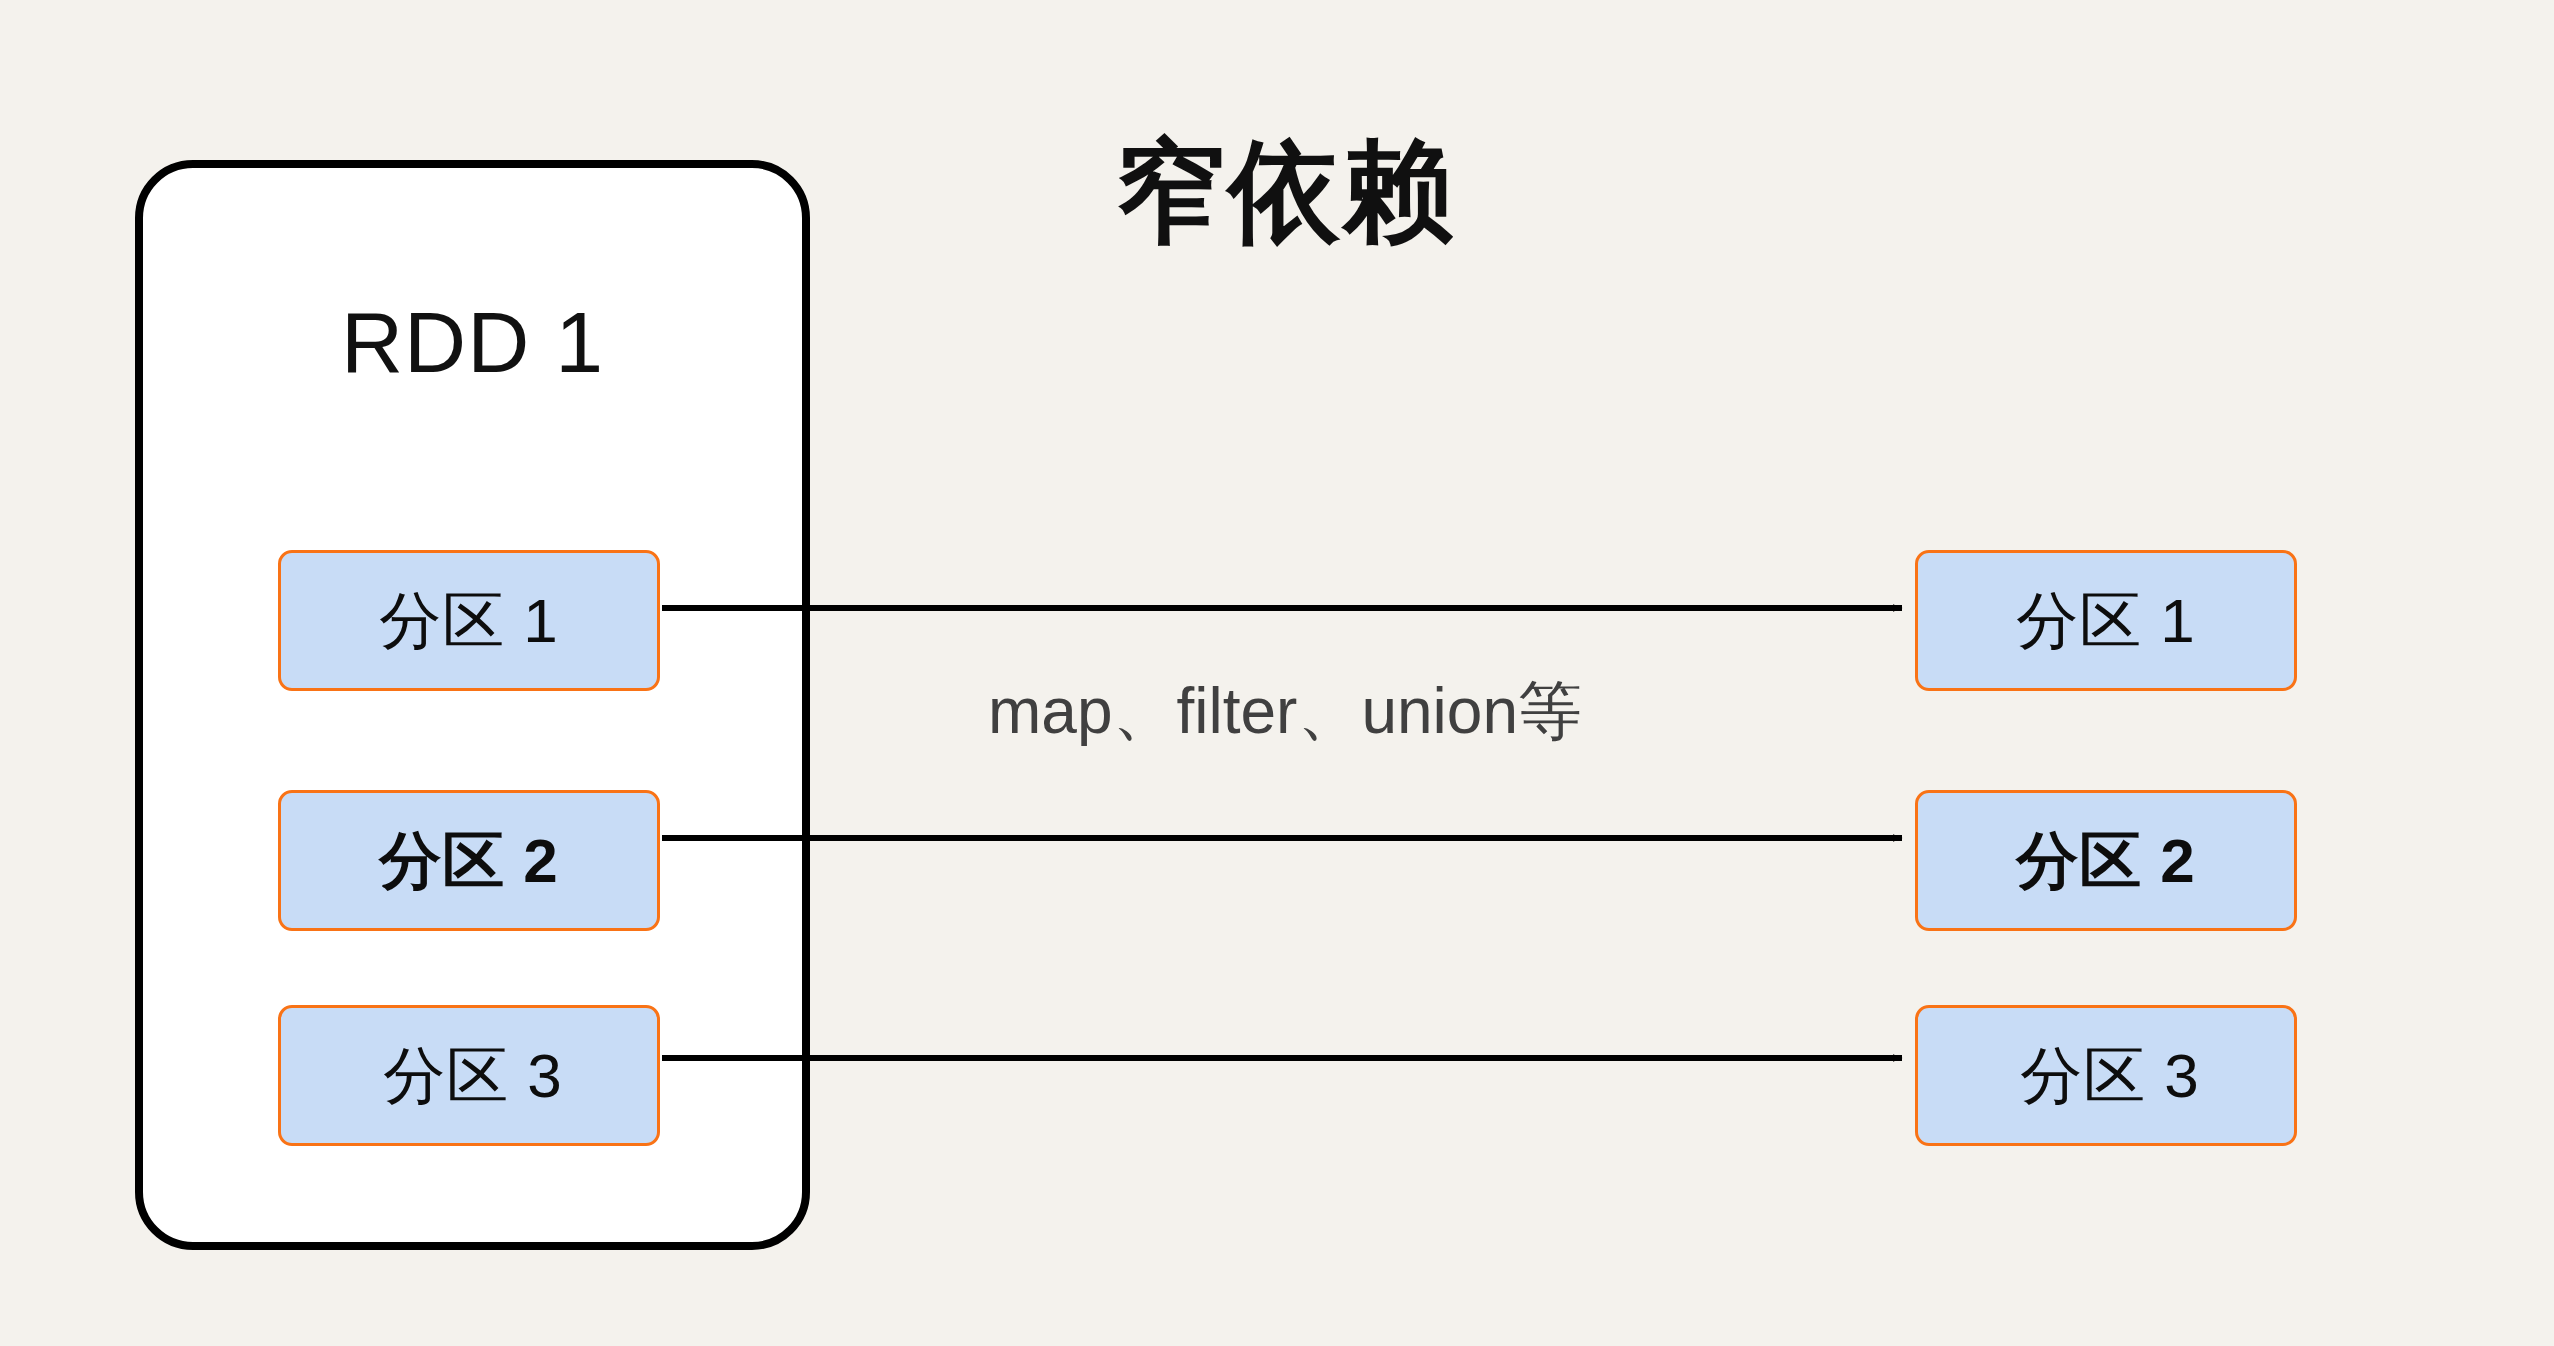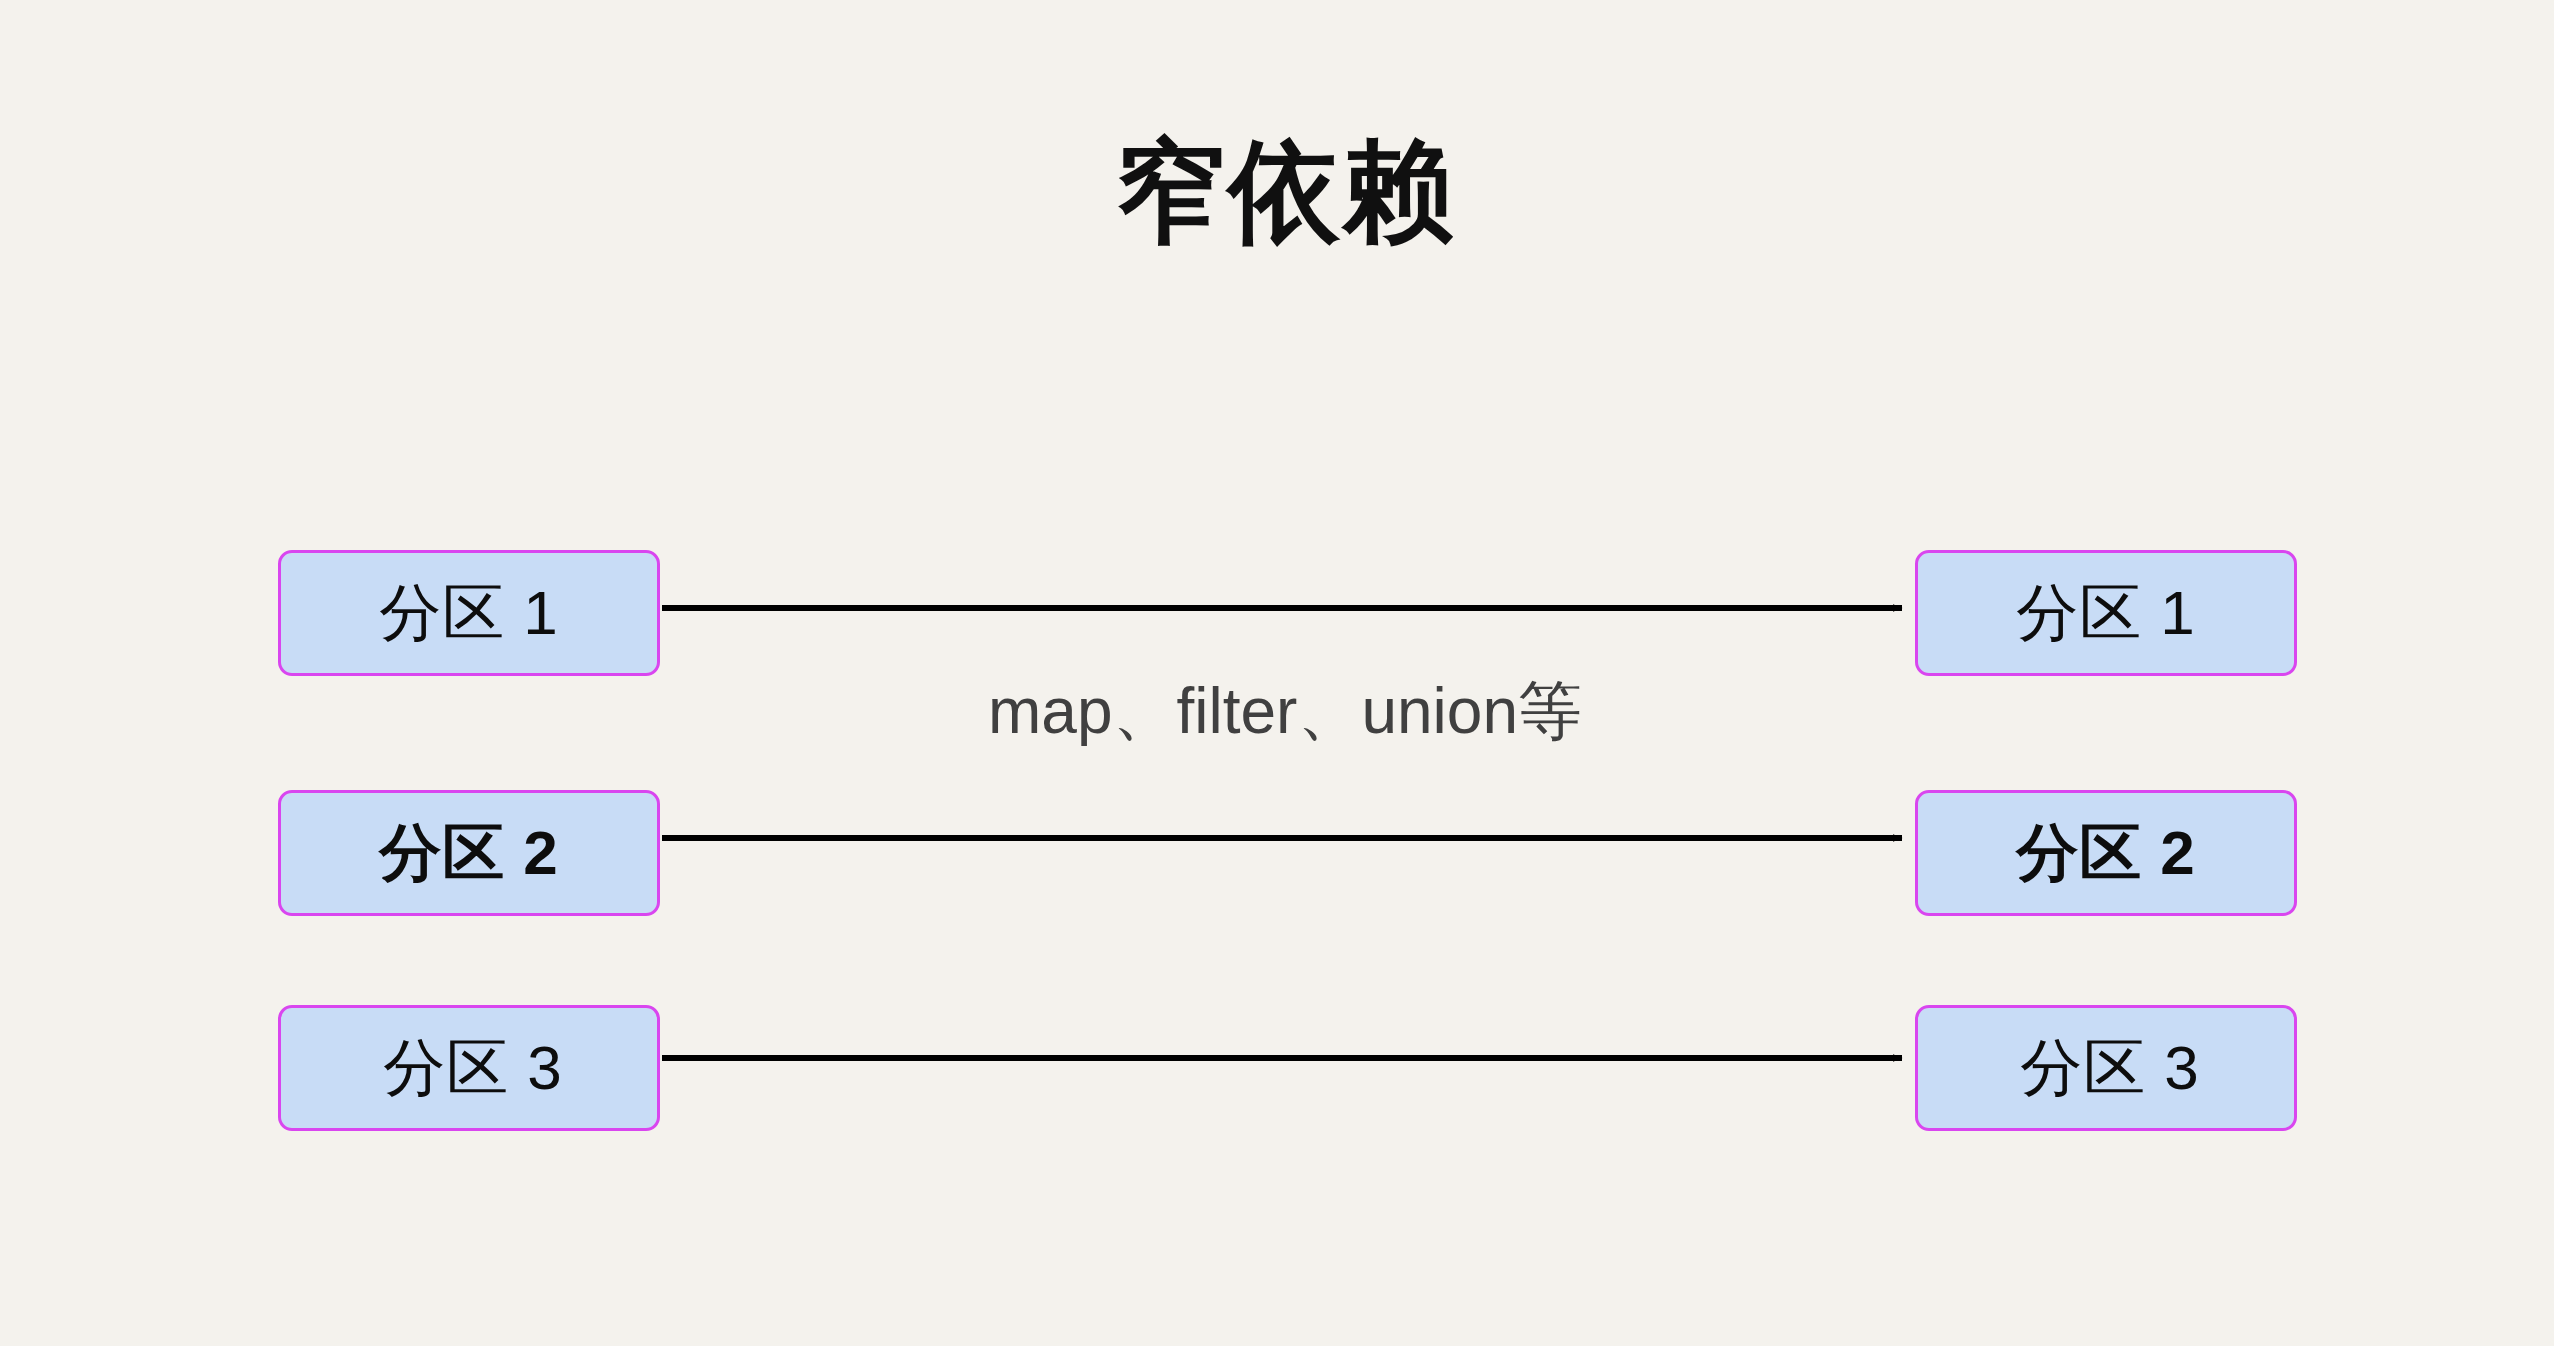--- a/index.html
+++ b/index.html
@@ -69,23 +69,23 @@
     font-weight: 400;
     color: #111111;
     letter-spacing: 1px;
     white-space: nowrap;
   }
 
   
   .partition {
     position: absolute;
     width: 238px;
-    height: 126px;
+    height: 141px;
     background: #c8dcf6;
-    border: 3px solid #d946ef;
+    border: 3px solid #f97316;
     border-radius: 14px;
     box-sizing: border-box;
     display: flex;
     align-items: center;
     justify-content: center;
     font-size: 62px;
     font-weight: 400;
     color: #0d0d0d;
     letter-spacing: 1px;
     white-space: nowrap;
@@ -125,20 +125,23 @@
     white-space: nowrap;
   }
 </style>
 </head>
 <body>
 
 <div id="canvas">
 
   <div class="diagram-title">窄依赖</div>
 
+  <div class="rdd-box" id="rdd-box-left">
+    <div class="rdd-title">RDD 1</div>
+  </div>
 
 
   <div class="partition left row-0" style="top: 550px; left: 278px;">分区 1</div>
   <div class="partition left row-1" style="top: 790px; left: 278px;">分区 2</div>
   <div class="partition left row-2" style="top: 1005px; left: 278px;">分区 3</div>
 
   <div class="partition right row-0" style="top: 550px; left: 1915px;">分区 1</div>
   <div class="partition right row-1" style="top: 790px; left: 1915px;">分区 2</div>
   <div class="partition right row-2" style="top: 1005px; left: 1915px;">分区 3</div>
 

